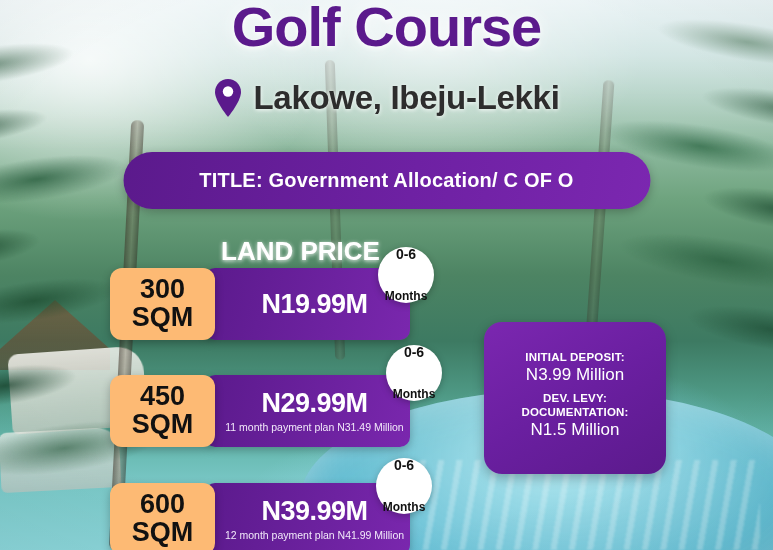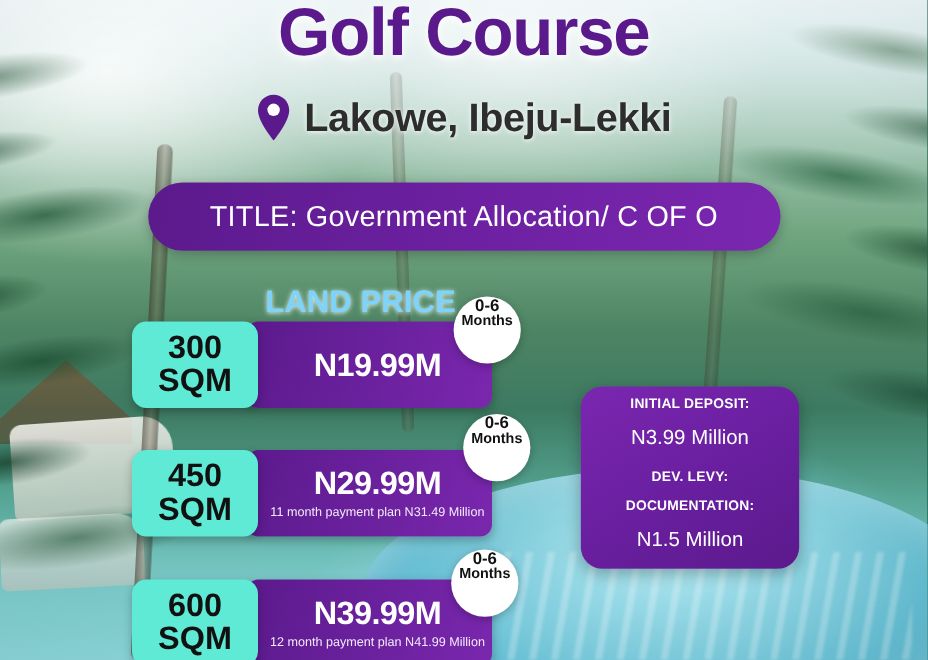--- a/index.html
+++ b/index.html
@@ -192,52 +192,52 @@
     height: 57px;
     border-radius: 30px;
     background: linear-gradient(100deg, #5b1a8c 0%, #6e21a3 55%, #7b27b0 100%);
     display: flex;
     align-items: center;
     justify-content: center;
     box-shadow: 0 3px 10px rgba(0,0,0,0.25);
   }
   .title-pill span {
     color: #ffffff;
-    font-size: 24px;
-    font-weight: 400;
+    font-size: 20px;
+    font-weight: 700;
     letter-spacing: 0.2px;
   }
 
   .land-price-label {
     position: absolute;
     top: 236px;
     left: 221px;
     font-size: 26px;
     font-weight: 800;
-    color: #7dd3fc;
+    color: #ffffff;
     text-shadow: 0 1px 4px rgba(255,255,255,0.9);
   }
 
   
   .price-row {
     position: absolute;
     left: 110px;
     width: 300px;
     height: 72px;
   }
   .row1 { top: 268px; }
   .row2 { top: 375px; }
   .row3 { top: 483px; }
 
   .sqm-box {
     position: absolute;
     left: 0; top: 0;
     width: 105px;
     height: 72px;
-    background: #5eead4;
+    background: #fdba74;
     border-radius: 12px;
     box-shadow: 0 3px 8px rgba(0,0,0,0.25);
     display: flex;
     flex-direction: column;
     align-items: center;
     justify-content: center;
     z-index: 3;
   }
   .sqm-box .num {
     font-size: 27px;
@@ -286,22 +286,23 @@
   .months-badge {
     position: absolute;
     width: 56px;
     height: 56px;
     border-radius: 50%;
     background: #ffffff;
     box-shadow: 0 2px 7px rgba(0,0,0,0.25);
     display: flex;
     flex-direction: column;
     align-items: center;
-    justify-content: flex-start;
+    justify-content: space-between;
     z-index: 4;
+    gap: 10px;
   }
   .months-badge .b1 {
     font-size: 14px;
     font-weight: 800;
     color: #111;
     line-height: 1.0;
   }
   .months-badge .b2 {
     font-size: 12px;
     font-weight: 700;
@@ -318,21 +319,21 @@
     top: 322px;
     width: 182px;
     height: 152px;
     border-radius: 18px;
     background: linear-gradient(150deg, #7b27b0 0%, #6a1fa0 50%, #5b1a8c 100%);
     box-shadow: 0 4px 12px rgba(0,0,0,0.28);
     display: flex;
     flex-direction: column;
     align-items: center;
     justify-content: center;
-    gap: 12px;
+    gap: 2px;
     padding: 6px 8px;
     box-sizing: border-box;
   }
   .fees-card .k {
     color: #ffffff;
     font-size: 11.5px;
     font-weight: 800;
     letter-spacing: 0.2px;
     text-align: center;
   }

